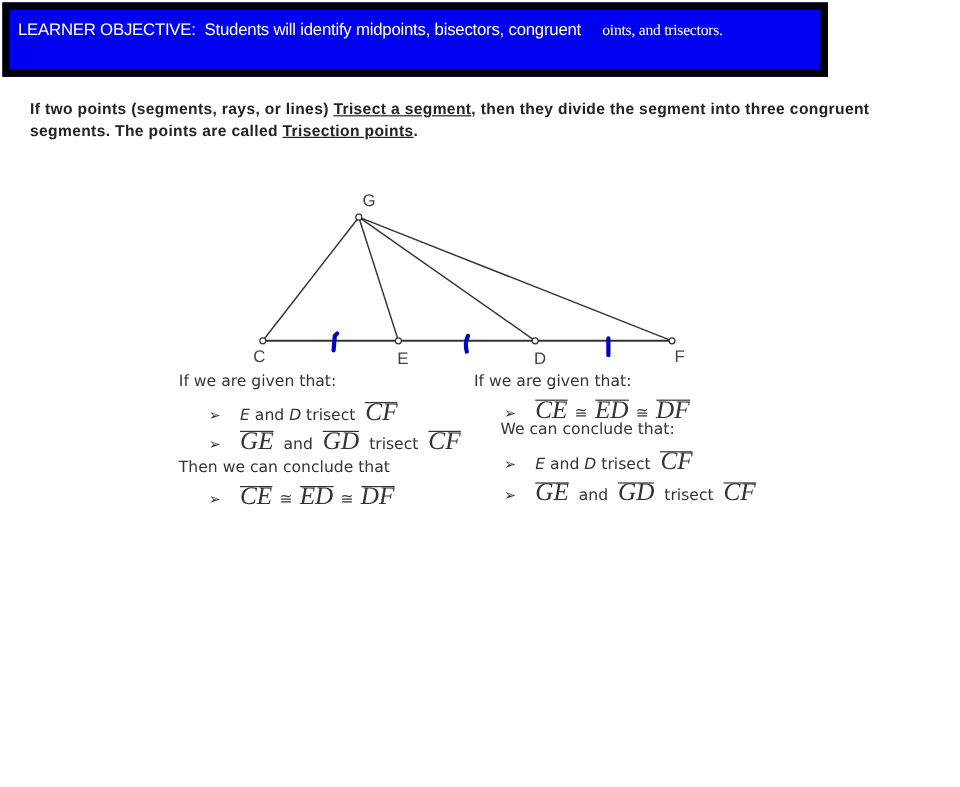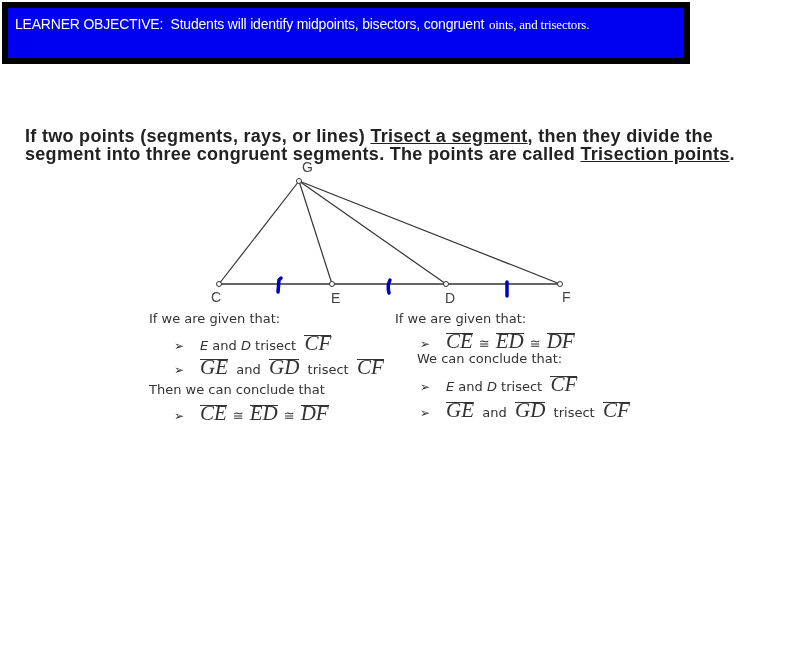--- a/index.html
+++ b/index.html
@@ -1,20 +1,20 @@
 <!DOCTYPE html>
 <html><head>
 <meta charset="utf-8">
 <style>
   html, body { margin:0; padding:0; background:#ffffff; }
   body { width:800px; height:656px; position:relative; overflow:hidden; font-family:"Liberation Sans", sans-serif; }
   .banner { position:absolute; left:2px; top:2px; width:676px; height:50px; background:#0000f0; border:6px solid #000; color:#fff; }
   .banner-text { position:absolute; left:7px; top:8px; font-size:14px; white-space:nowrap; letter-spacing:-0.2px; }
-  .banner-tail { font-family:"Liberation Serif", serif; font-size:13px; margin-left:1px; }
-  .intro { position:absolute; left:25px; top:82px; width:730px; font-size:18px; font-weight:bold; color:#222; line-height:18px; letter-spacing:0.3px;margin-top:45px; }
+  .banner-tail { font-family:"Liberation Serif", serif; font-size:13px; margin-left:14px; }
+  .intro { position:absolute; left:25px; top:82px; width:730px; font-size:13px; font-weight:bold; color:#222; line-height:18px; letter-spacing:0.3px; }
   .intro u { text-decoration:underline; }
   svg.fig { position:absolute; left:0; top:0; }
   .col { position:absolute; font-family:"DejaVu Sans", sans-serif; font-size:13px; color:#333; }
   .line { position:absolute; white-space:nowrap; }
   .bullet { display:inline-block; width:26px; font-size:12px; }
   .seg { font-family:"Liberation Serif", serif; font-style:italic; font-size:21px; border-top:1px solid #333; padding-top:0; line-height:15px; display:inline-block; }
   .ital { font-style:italic; }
   .cong { font-family:"Liberation Serif", serif; margin:0 6px; }
 </style>
 </head>

